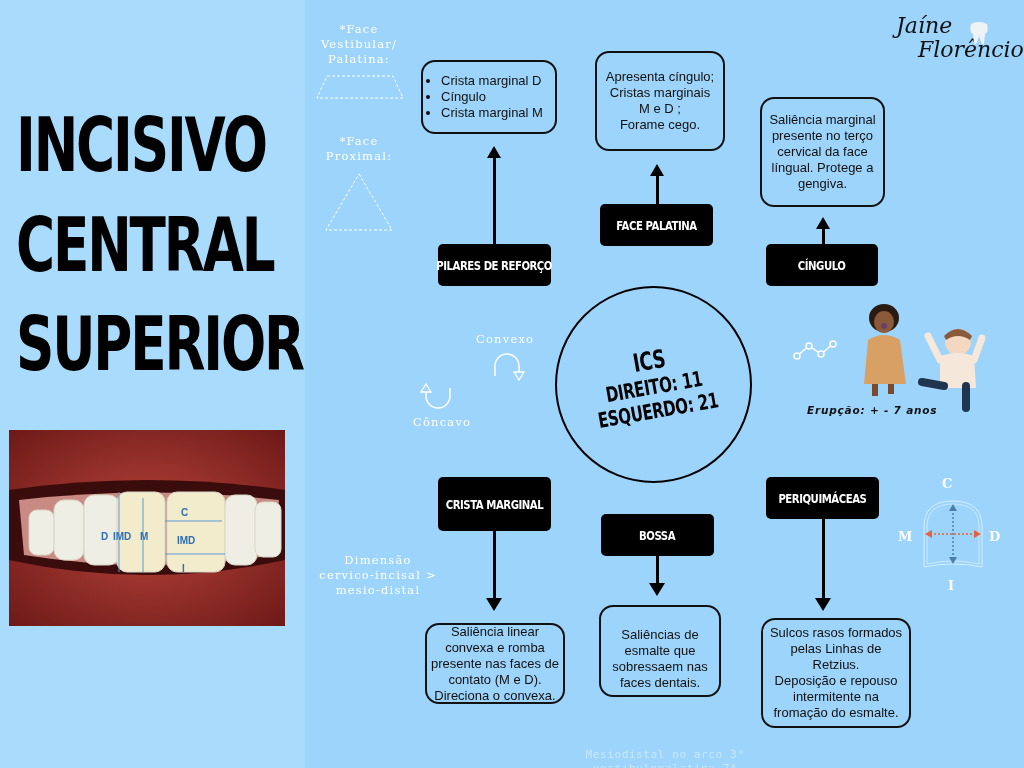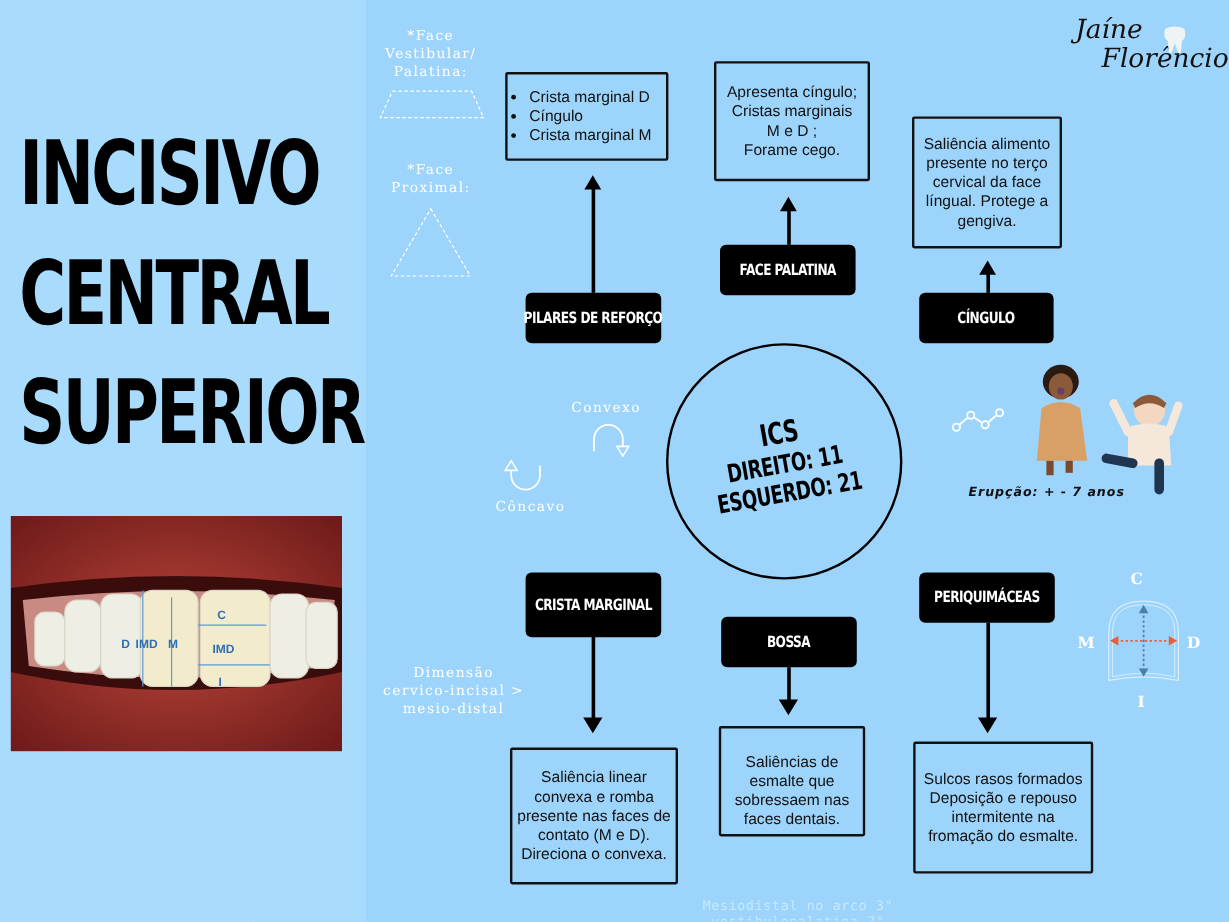--- a/index.html
+++ b/index.html
@@ -13,21 +13,21 @@
     color: #000; font-size: 74px; line-height: 1; letter-spacing: -3px; transform: scaleX(0.72); transform-origin: left top; white-space: nowrap; }
 
   .photo { position: absolute; left: 9px; top: 430px; width: 276px; height: 196px; background: #7a1f1c; overflow: hidden; }
 
   .mono-note { position: absolute; color: #ffffff; font-family: "DejaVu Serif", serif; font-size: 11.5px; letter-spacing: 1.2px; text-align: center; line-height: 15px; }
 
   .dark-label { position: absolute; background: #000; color: #fff; border-radius: 5px; display: flex; align-items: center; justify-content: center;
     font-family: "DejaVu Sans", sans-serif; font-weight: bold; font-size: 13px; letter-spacing: -0.6px; }
   .dark-label span { display: inline-block; transform: scaleX(0.78); white-space: nowrap; }
 
-  .info-box { position: absolute; border: 2.5px solid #111; border-radius: 2px; background: #9dd4fb; color: #111;
+  .info-box { position: absolute; border: 2.5px solid #111; border-radius: 14px; background: #9dd4fb; color: #111;
     font-family: "Liberation Sans", sans-serif; font-size: 13px; line-height: 16px; text-align: center; display: flex; align-items: center; justify-content: center; padding: 4px; }
   .info-box ul { list-style: disc; text-align: left; padding-left: 14px; margin-left: -8px; }
 
   .vline { position: absolute; width: 3px; background: #000; }
   .arrow-up { position: absolute; width: 0; height: 0; border-left: 7px solid transparent; border-right: 7px solid transparent; border-bottom: 12px solid #000; }
   .arrow-down { position: absolute; width: 0; height: 0; border-left: 8px solid transparent; border-right: 8px solid transparent; border-top: 13px solid #000; }
 
   .circle { position: absolute; left: 555px; top: 286px; width: 197px; height: 197px; border: 2px solid #000; border-radius: 50%; }
   .circle-text { position: absolute; left: 0; top: 0; width: 100%; height: 100%; display: flex; flex-direction: column; align-items: center; justify-content: center;
     transform: rotate(-10deg); font-family: "DejaVu Sans", sans-serif; font-weight: bold; color: #000; }
@@ -159,21 +159,21 @@
   </div>
 </div>
 <div class="arrow-up" style="left:650px;top:164px"></div>
 <div class="vline" style="left:656px;top:172px;height:32px"></div>
 <div class="dark-label" style="left:600px;top:204px;width:113px;height:42px">
     <span>FACE PALATINA</span>
   </div>
 
 <div class="info-box" style="left:760px;top:97px;width:125px;height:110px;">
   <div>
-    <div>Saliência alimento</div>
+    <div>Saliência marginal</div>
     <div>presente no terço</div>
     <div>cervical da face</div>
     <div>língual. Protege a</div>
     <div>gengiva.</div>
   </div>
 </div>
 <div class="arrow-up" style="left:816px;top:217px"></div>
 <div class="vline" style="left:822px;top:228px;height:16px"></div>
 <div class="dark-label" style="left:766px;top:244px;width:112px;height:42px">
     <span>CÍNGULO</span>
@@ -185,21 +185,21 @@
     <div class="ct2">DIREITO: 11</div>
     <div class="ct2">ESQUERDO: 21</div>
   </div>
 </div>
 
 <div class="dark-label" style="left:438px;top:477px;width:113px;height:54px">
     <span>CRISTA MARGINAL</span>
   </div>
 <div class="vline" style="left:493px;top:519px;height:80px"></div>
 <div class="arrow-down" style="left:486px;top:598px"></div>
-<div class="info-box" style="left:425px;top:623px;width:140px;height:114px;">
+<div class="info-box" style="left:425px;top:623px;width:140px;height:81px;">
   <div>
     <div>Saliência linear</div>
     <div>convexa e romba</div>
     <div>presente nas faces de</div>
     <div>contato (M e D).</div>
     <div>Direciona o convexa.</div>
   </div>
 </div>
 
 <div class="dark-label" style="left:601px;top:514px;width:113px;height:42px">
@@ -217,20 +217,21 @@
 </div>
 
 <div class="dark-label" style="left:766px;top:477px;width:113px;height:42px">
     <span>PERIQUIMÁCEAS</span>
   </div>
 <div class="vline" style="left:822px;top:519px;height:80px"></div>
 <div class="arrow-down" style="left:815px;top:598px"></div>
 <div class="info-box" style="left:761px;top:618px;width:150px;height:110px;">
   <div>
     <div>Sulcos rasos formados</div>
+    <div>pelas Linhas de Retzius.</div>
     <div>Deposição e repouso</div>
     <div>intermitente na</div>
     <div>fromação do esmalte.</div>
   </div>
 </div>
 
 <svg style="position:absolute;left:793px;top:338px" width="46" height="24">
   <polyline points="4,18 16,8 28,16 40,6" fill="none" stroke="#fff" stroke-width="1.5"></polyline>
   <g fill="#9dd4fb" stroke="#fff" stroke-width="1.5">
     <circle cx="4" cy="18" r="3"></circle>

